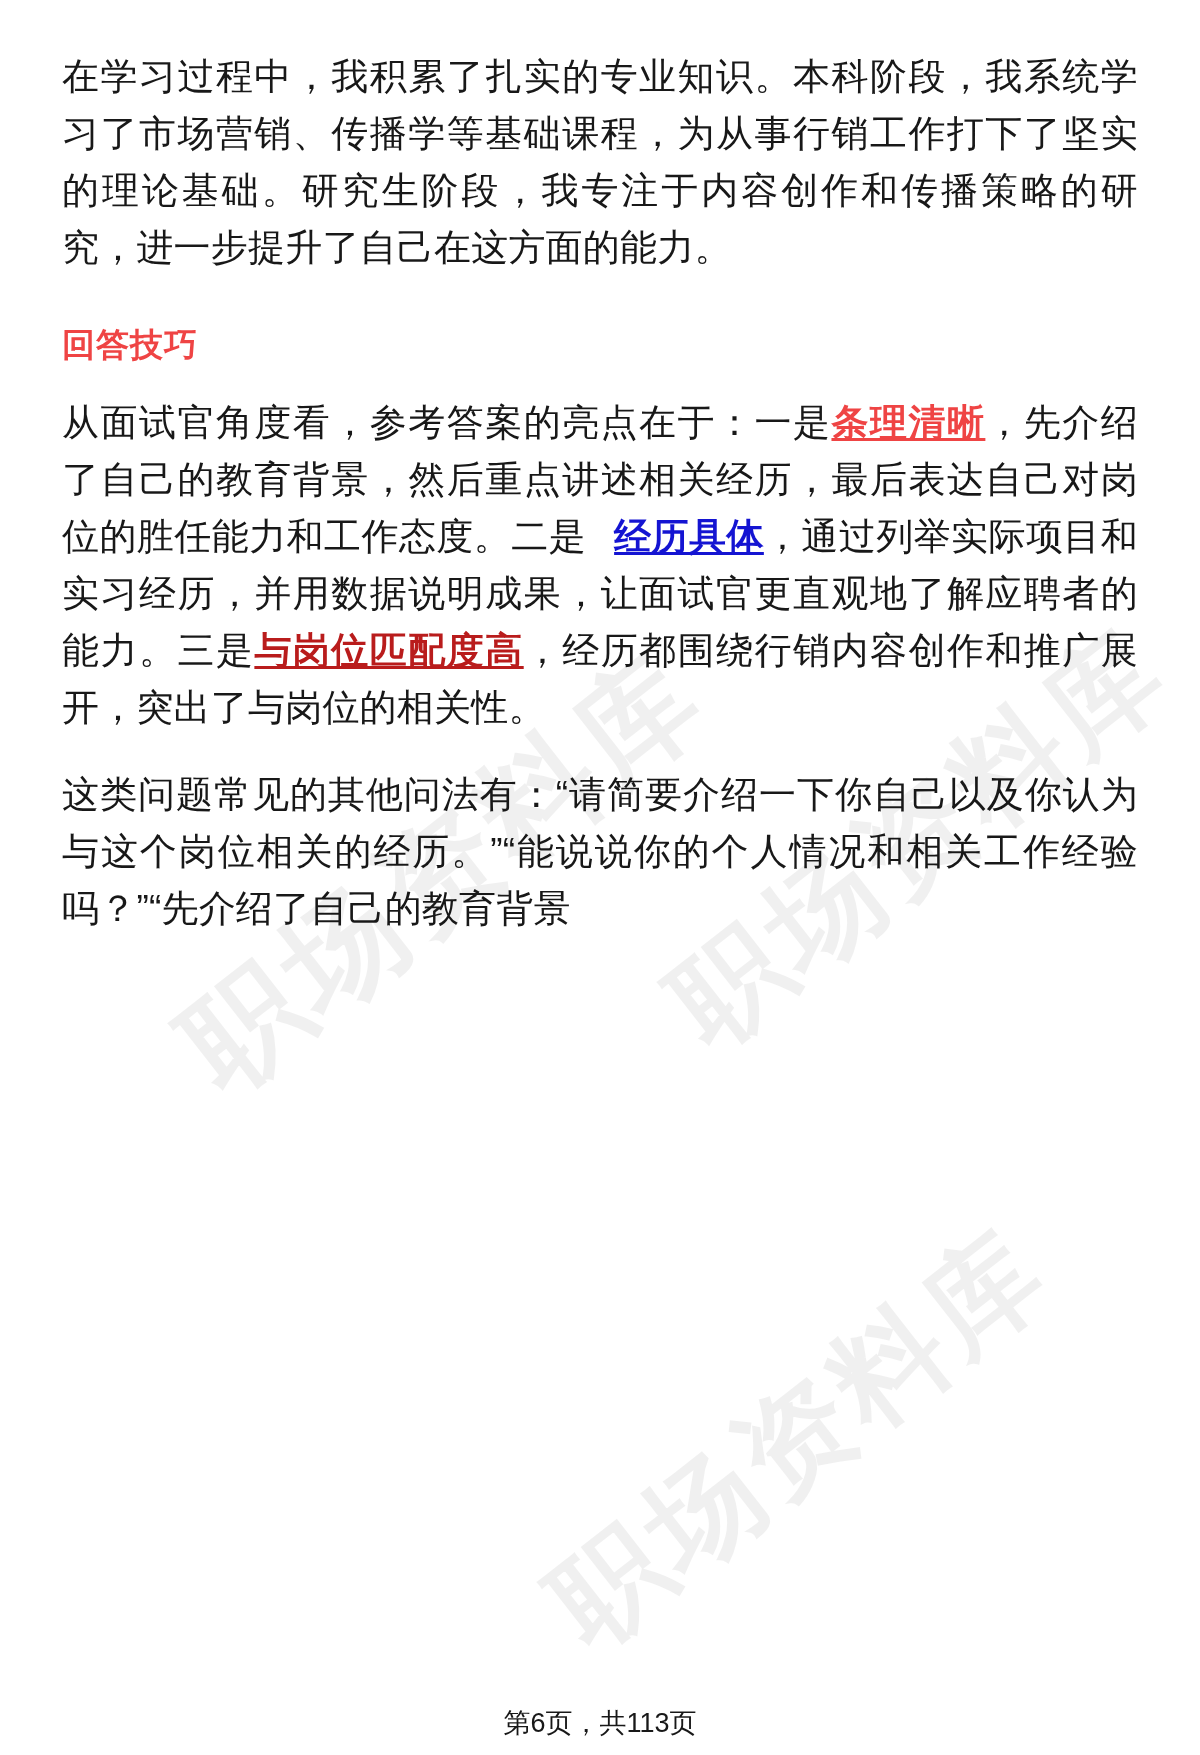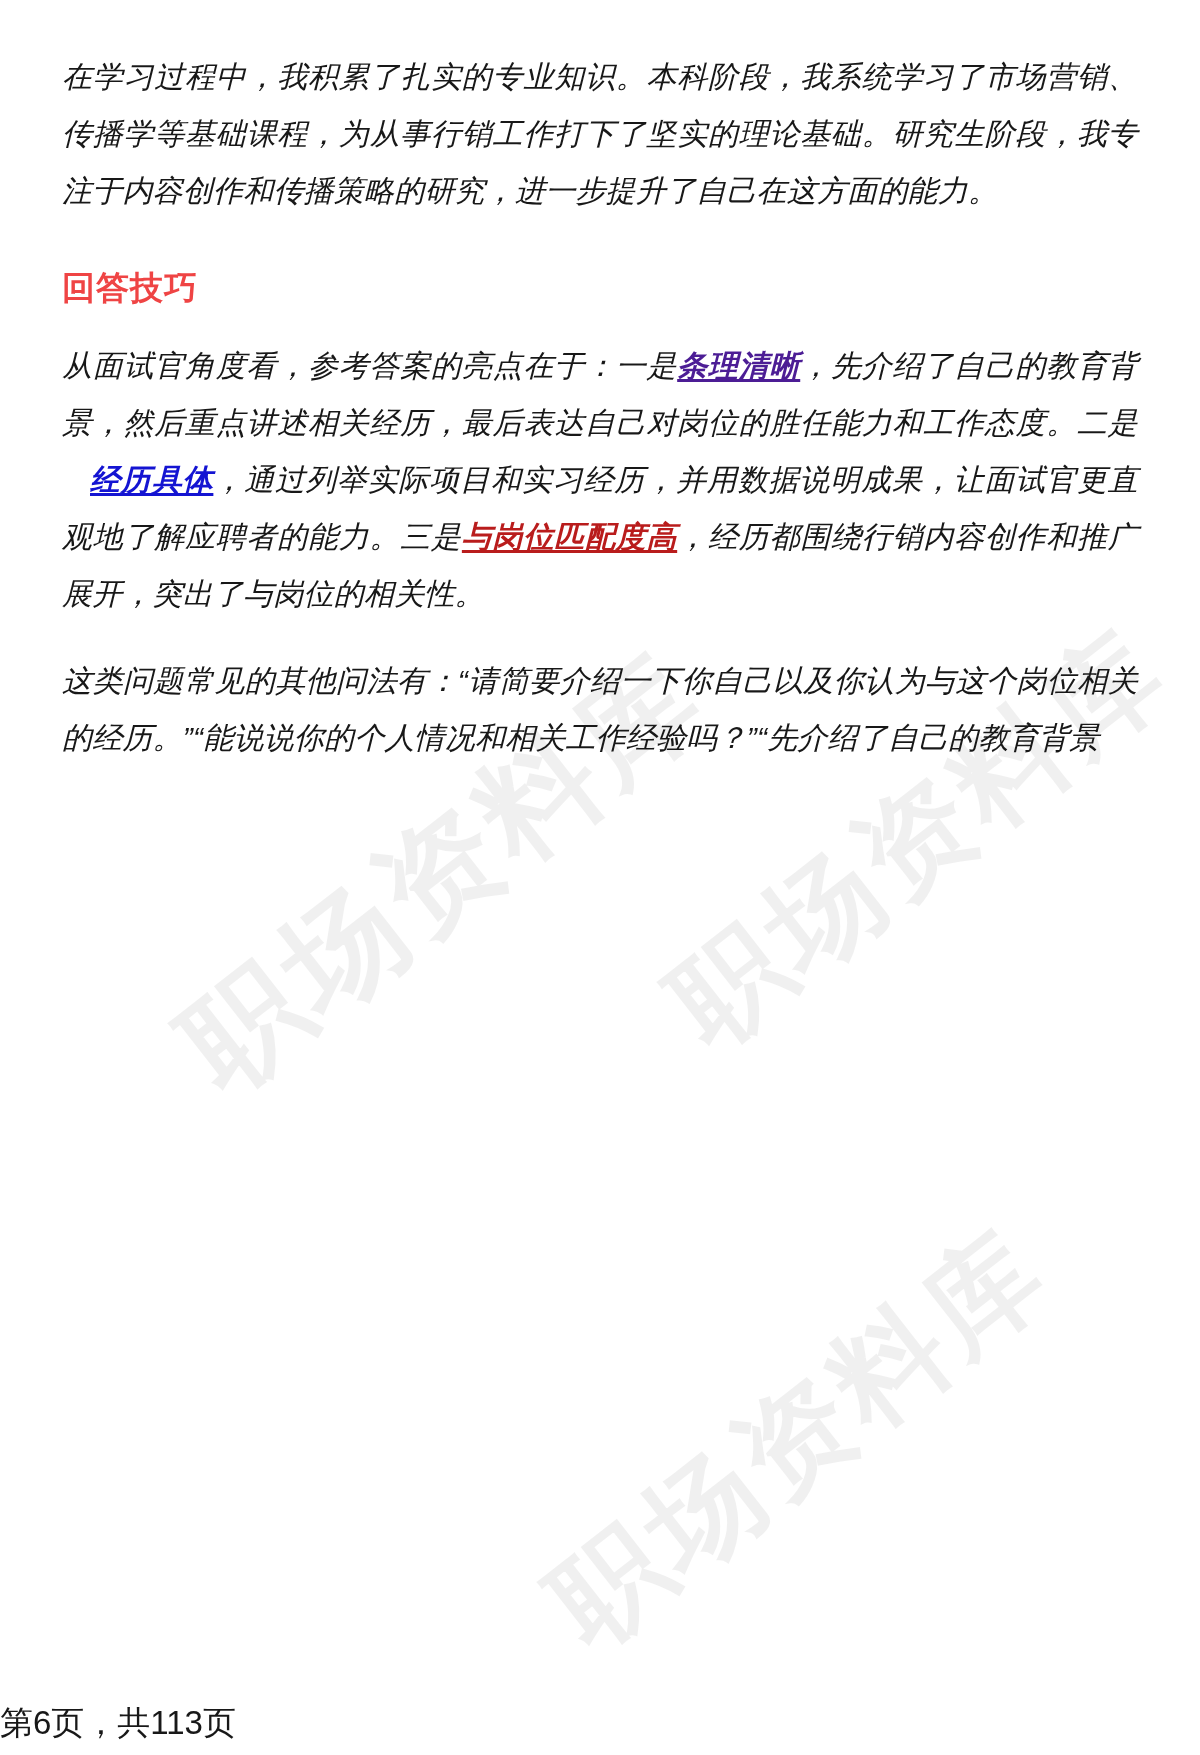--- a/index.html
+++ b/index.html
@@ -57,55 +57,55 @@
   
   #page {
     position: relative;
     z-index: 1;
     padding: 48px 62px 0 62px;
     box-sizing: border-box;
     width: 1200px;
   }
 
   .para {
-    font-size: 30px;
+    font-size: 37px;
     line-height: 57px;
     text-align: justify;
     text-justify: inter-ideograph;
     margin: 0 0 30px 0;
     letter-spacing: 0.2px;
     color: #181818;
-    font-style: italic;
   }
 
   .section-heading {
     font-size: 33px;
     font-weight: 700;
     line-height: 46px;
     margin: 46px 0 26px 0;
     color: #ef4444;
     letter-spacing: 1px;
   }
 
   .hl {
     font-weight: 700;
     text-decoration: underline;
     text-underline-offset: 3px;
   }
-  .hl-red   { color: #4c1d95; }
+  .hl-red   { color: #ef4444; }
   .hl-blue  { color: #1414d2; margin-left: 28px; }
   .hl-green { color: #b91c1c; }
 
   
   #page-footer {
     position: absolute;
     left: 0;
     bottom: 12px;
     width: 1200px;
-    font-size: 33px;
+    text-align: center;
+    font-size: 27px;
     line-height: 40px;
     color: #181818;
     z-index: 2;
   }
 </style>
 </head>
 <body>
 
 <div id="watermark-layer">
   <div class="wm wm-a">职场资料库</div>

